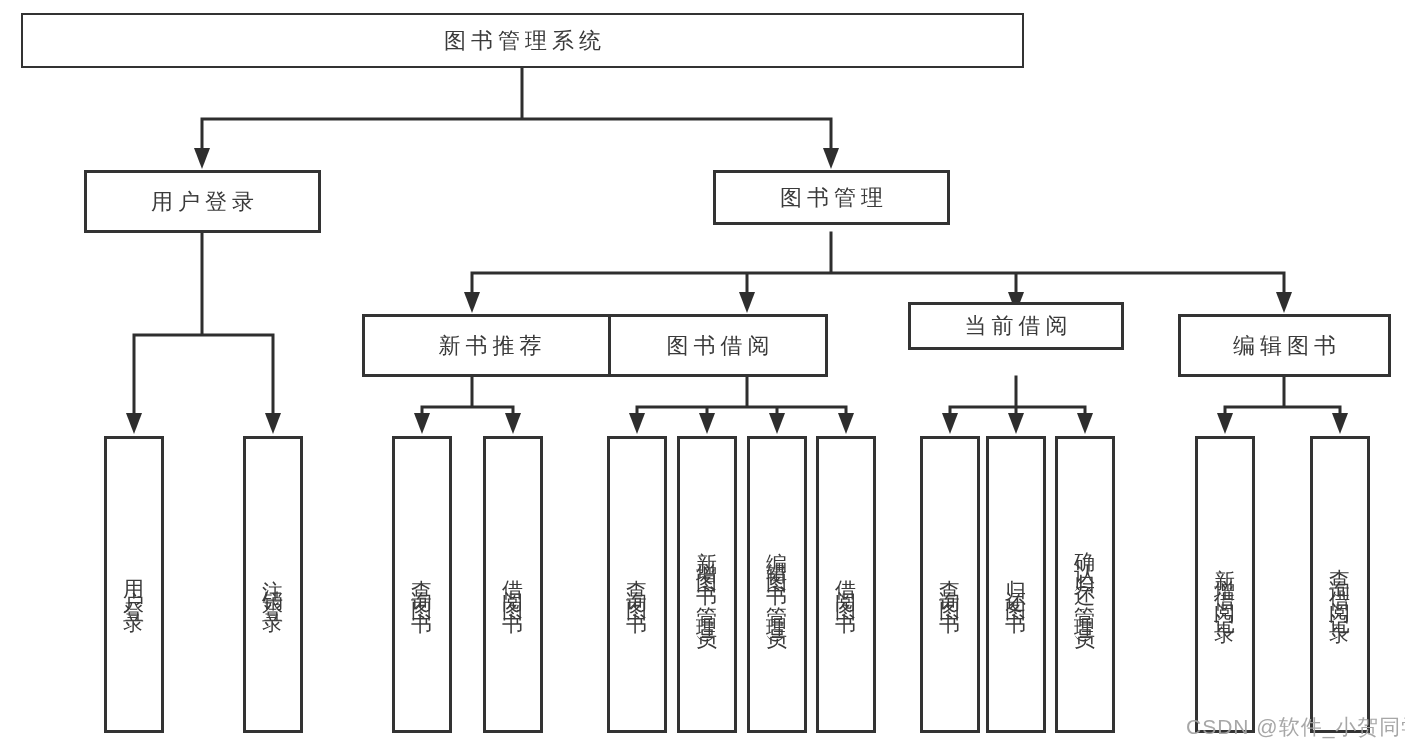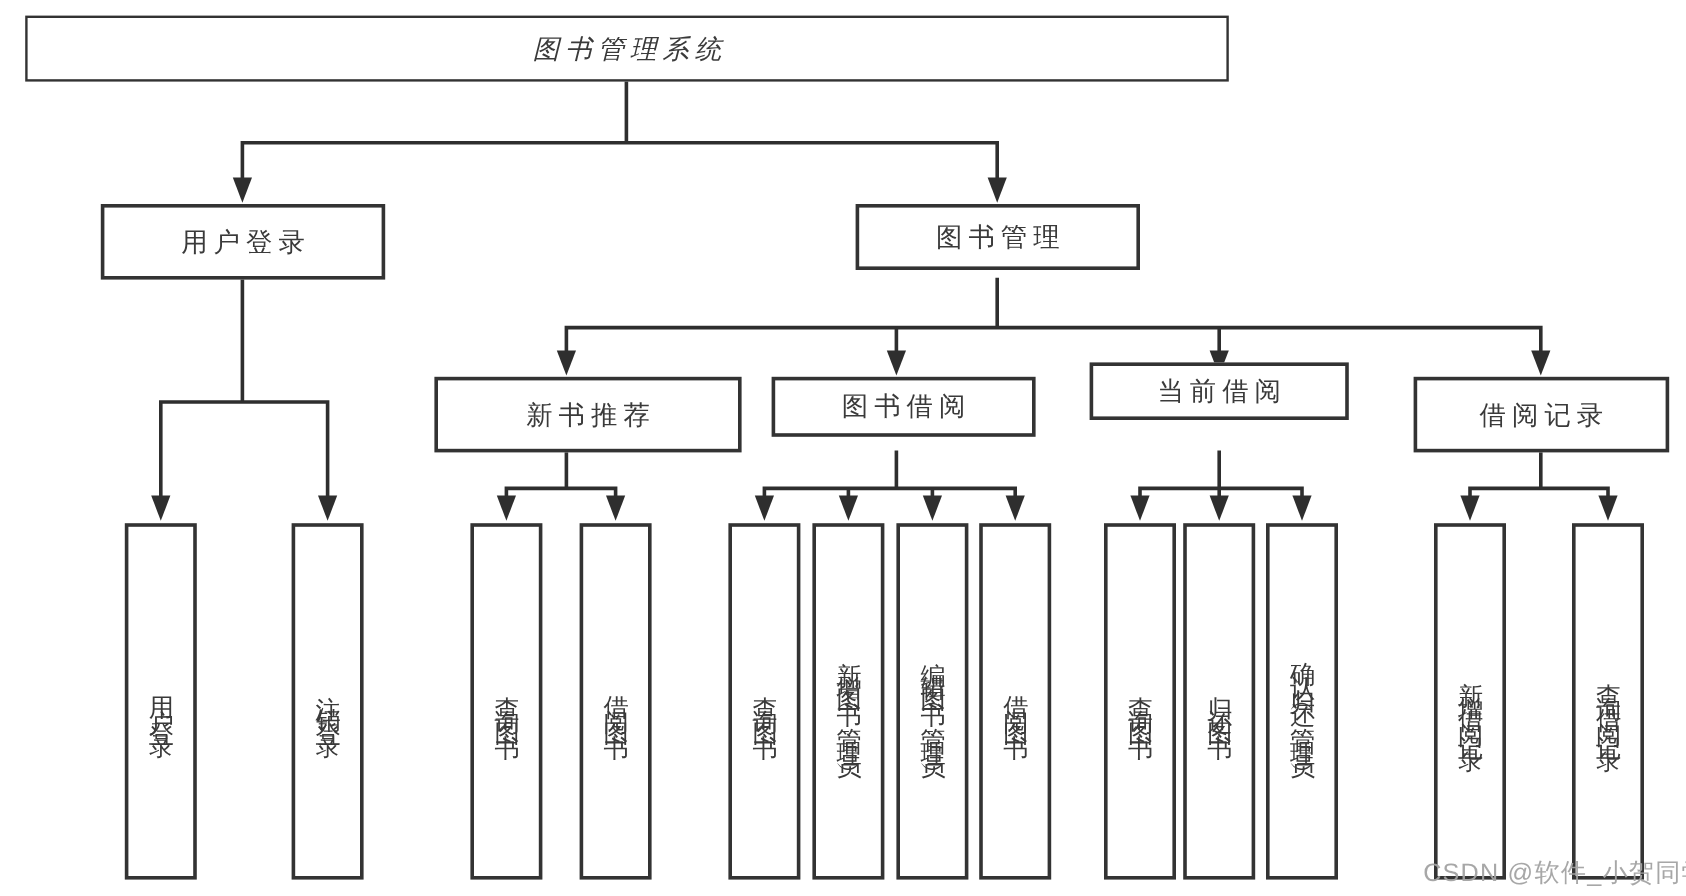--- a/index.html
+++ b/index.html
@@ -8,21 +8,21 @@
     background:#ffffff;
     font-family:"Liberation Sans", sans-serif;
   }
   .wires{position:absolute;left:0;top:0;z-index:1;}
   .node{
     position:absolute;box-sizing:border-box;
     border:3px solid #333333;background:#ffffff;
     display:flex;align-items:center;justify-content:center;
     color:#3a3a3a;z-index:2;
   }
-  .node.root{border-width:2px;font-style:italic;}
+  .node.root{border-width:2px;}
   .hnode span{
     font-size:22px;letter-spacing:5px;text-indent:5px;
     white-space:nowrap;line-height:1;
   }
   .leaf span{
     writing-mode:vertical-rl;text-orientation:mixed;
     font-size:21px;line-height:1;letter-spacing:11px;
     white-space:nowrap;
   }
   .watermark{
@@ -93,28 +93,28 @@
 <div class="node hnode" style="left:84px;top:170px;width:237px;height:63px">
   <span>用户登录</span>
 </div>
 <div class="node hnode" style="left:713px;top:170px;width:237px;height:55px">
   <span>图书管理</span>
 </div>
 
 <div class="node hnode" style="left:362px;top:314px;width:256px;height:63px">
   <span>新书推荐</span>
 </div>
-<div class="node hnode" style="left:643px;top:314px;width:220px;height:50px">
+<div class="node hnode" style="left:608px;top:314px;width:220px;height:63px">
   <span>图书借阅</span>
 </div>
 <div class="node hnode" style="left:908px;top:302px;width:216px;height:48px">
   <span>当前借阅</span>
 </div>
 <div class="node hnode" style="left:1178px;top:314px;width:213px;height:63px">
-  <span>借阅记录</span>
+  <span>编辑图书</span>
 </div>
 
 <div class="node leaf" style="left:104px;top:436px;width:60px;height:297px">
   <span>用户登录</span>
 </div>
 <div class="node leaf" style="left:243px;top:436px;width:60px;height:297px">
   <span>注销登录</span>
 </div>
 <div class="node leaf" style="left:392px;top:436px;width:60px;height:297px">
   <span>查询图书</span>

